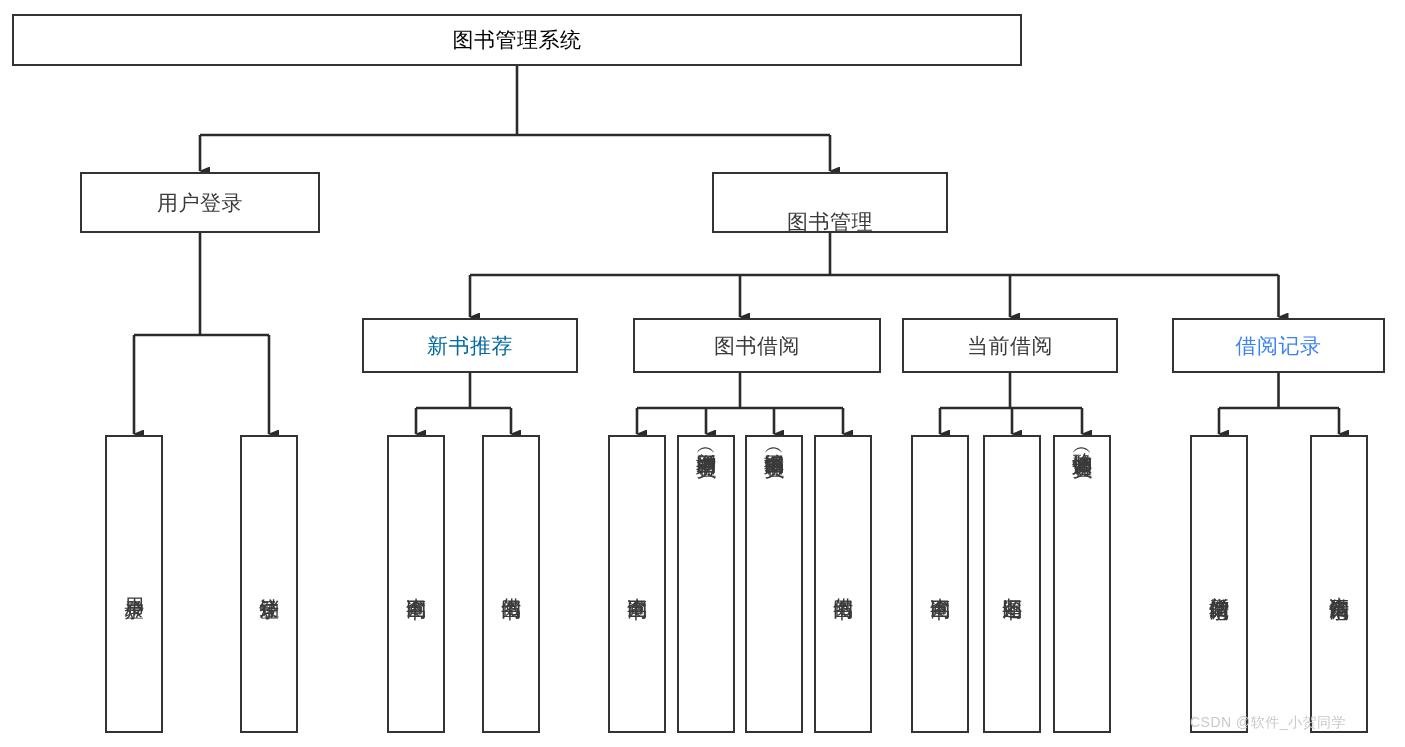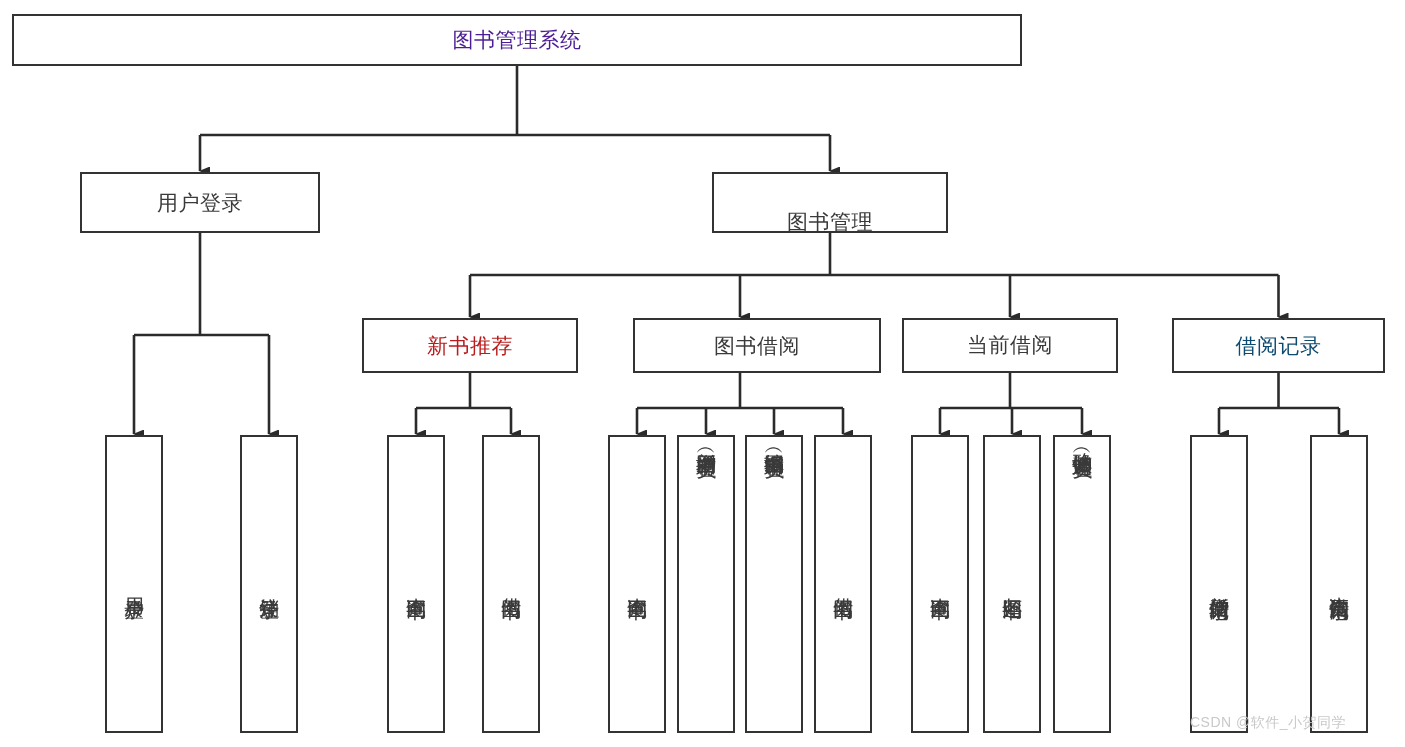--- a/index.html
+++ b/index.html
@@ -111,39 +111,39 @@
         <line x1="1012" y1="408" x2="1012" y2="434" stroke="#2b2b2b" stroke-width="2.6" marker-end="url(#arrowhead)"></line>
         <line x1="1082" y1="408" x2="1082" y2="434" stroke="#2b2b2b" stroke-width="2.6" marker-end="url(#arrowhead)"></line>
         <line x1="1278.5" y1="373" x2="1278.5" y2="408" stroke="#2b2b2b" stroke-width="2.6"></line>
         <line x1="1219" y1="408" x2="1339" y2="408" stroke="#2b2b2b" stroke-width="2.6"></line>
         <line x1="1219" y1="408" x2="1219" y2="434" stroke="#2b2b2b" stroke-width="2.6" marker-end="url(#arrowhead)"></line>
         <line x1="1339" y1="408" x2="1339" y2="434" stroke="#2b2b2b" stroke-width="2.6" marker-end="url(#arrowhead)"></line>
       </g>
   </svg>
   <div id="node-layer">
       <div class="node-box" style="left: 12px; top: 14px; width: 1010px; height: 52px; border-color: rgb(51, 51, 51); background: rgb(255, 255, 255);">
-        <span class="node-label" style="color: #4c1d95;">图书管理系统</span>
+        <span class="node-label" style="color: #000000;">图书管理系统</span>
       </div>
       <div class="node-box" style="left: 80px; top: 172px; width: 240px; height: 61px; border-color: rgb(51, 51, 51); background: rgb(255, 255, 255);">
         <span class="node-label" style="color: rgb(58, 58, 58);">用户登录</span>
       </div>
       <div class="node-box" style="left: 712px; top: 172px; width: 236px; height: 61px; border-color: rgb(51, 51, 51); background: rgb(255, 255, 255);">
         <span class="node-label" style="color: rgb(58, 58, 58); margin-top: 39px;">图书管理</span>
       </div>
       <div class="node-box" style="left: 362px; top: 318px; width: 216px; height: 55px; border-color: rgb(51, 51, 51); background: rgb(255, 255, 255);">
-        <span class="node-label" style="color: #b91c1c;">新书推荐</span>
+        <span class="node-label" style="color: #0369a1;">新书推荐</span>
       </div>
       <div class="node-box" style="left: 633px; top: 318px; width: 248px; height: 55px; border-color: rgb(51, 51, 51); background: rgb(255, 255, 255);">
         <span class="node-label" style="color: rgb(58, 58, 58);">图书借阅</span>
       </div>
-      <div class="node-box" style="left: 902px; top: 318px; width: 216px; height: 55px; border-color: rgb(51, 51, 51); background: rgb(255, 255, 255); font-family: Liberation Serif, serif;">
+      <div class="node-box" style="left: 902px; top: 318px; width: 216px; height: 55px; border-color: rgb(51, 51, 51); background: rgb(255, 255, 255);">
         <span class="node-label" style="color: rgb(58, 58, 58);">当前借阅</span>
       </div>
       <div class="node-box" style="left: 1172px; top: 318px; width: 213px; height: 55px; border-color: rgb(51, 51, 51); background: rgb(255, 255, 255);">
-        <span class="node-label" style="color: #0c4a6e;">借阅记录</span>
+        <span class="node-label" style="color: #3b82f6;">借阅记录</span>
       </div>
       <div class="node-box vertical center-v" style="left: 105px; top: 435px; width: 58px; height: 298px; border-color: rgb(51, 51, 51); background: rgb(255, 255, 255);">
         <span class="node-label" style="color: rgb(58, 58, 58);">用户登录</span>
       </div>
       <div class="node-box vertical center-v" style="left: 240px; top: 435px; width: 58px; height: 298px; border-color: rgb(51, 51, 51); background: rgb(255, 255, 255);">
         <span class="node-label" style="color: rgb(58, 58, 58);">注销登录</span>
       </div>
       <div class="node-box vertical center-v" style="left: 387px; top: 435px; width: 58px; height: 298px; border-color: rgb(51, 51, 51); background: rgb(255, 255, 255);">
         <span class="node-label" style="color: rgb(58, 58, 58);">查询图书</span>
       </div>

